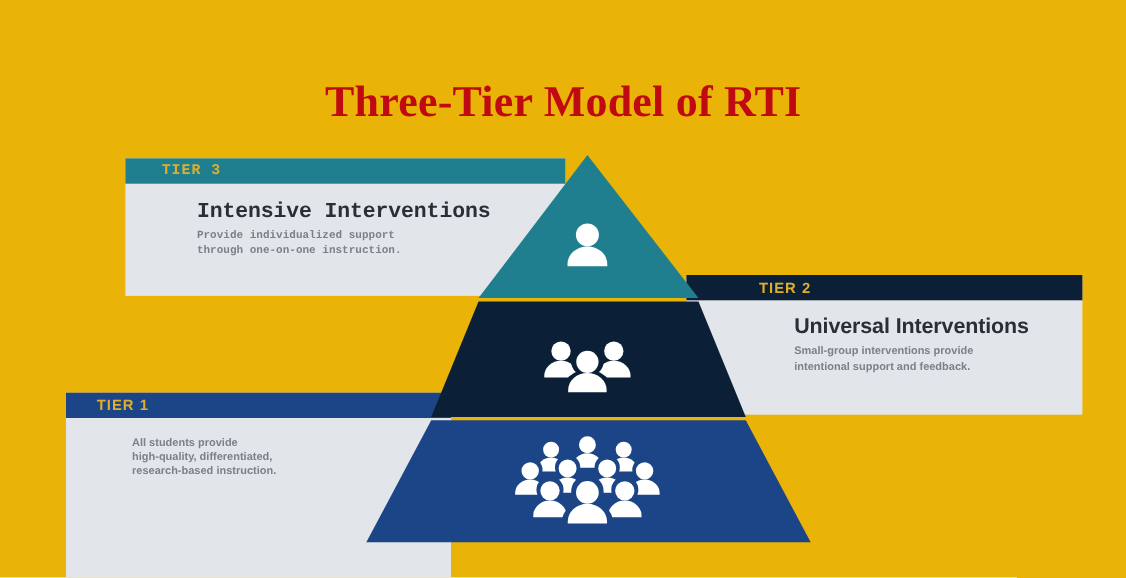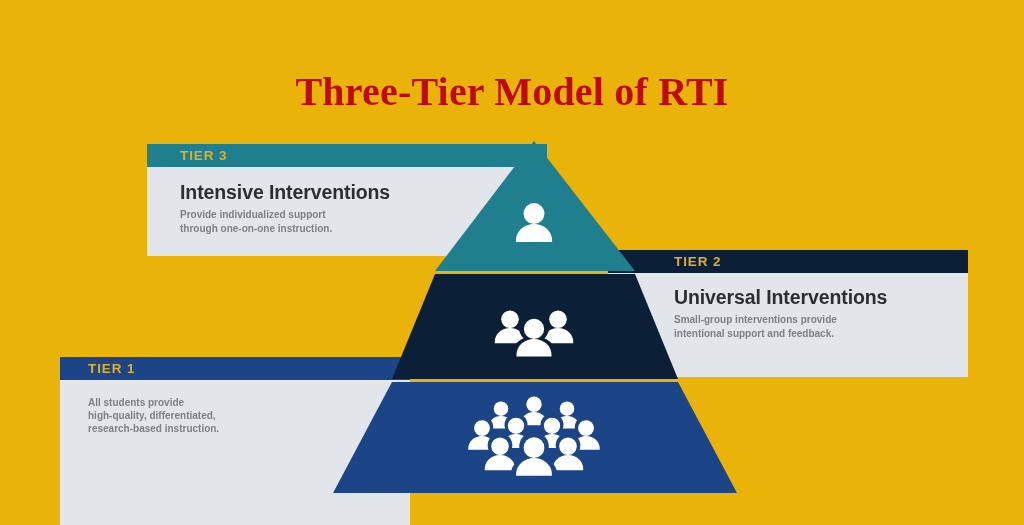--- a/index.html
+++ b/index.html
@@ -61,51 +61,53 @@
     box-sizing: border-box;
   }
   .panel .bar .bar-label {
     font-size: 13.5px;
     font-weight: bold;
     letter-spacing: 0.9px;
     color: #E0AE2B;
   }
   .panel .body {
     box-sizing: border-box;
+    margin-left: 32px;
   }
   .panel .heading {
     font-size: 19.5px;
     font-weight: bold;
     color: #2A2F36;
     letter-spacing: -0.1px;
     line-height: 1.15;
     white-space: nowrap;
   }
   .panel .desc {
     font-size: 10px;
     font-weight: bold;
     color: #7A8189;
     line-height: 1.32;
     margin-top: 5px;
     white-space: pre-line;
   }
 
   
   #panel-tier3 {
-    left: 147px;
+    left: 114px;
     top: 144px;
     width: 400px;
-    height: 112px;
+    height: 125px;
+    font-family: Liberation Mono, monospace;
   }
   #panel-tier3 .bar { background: #1F7F8E; padding-left: 33px; }
   #panel-tier3 .body { padding: 14px 0 0 33px; }
 
   
   #panel-tier2 {
-    left: 608px;
+    left: 624px;
     top: 250px;
     width: 360px;
     height: 127px;
   }
   #panel-tier2 .bar { background: #0B2036; padding-left: 66px; }
   #panel-tier2 .body { padding: 13px 0 0 66px; }
 
   
   #panel-tier1 {
     left: 60px;

